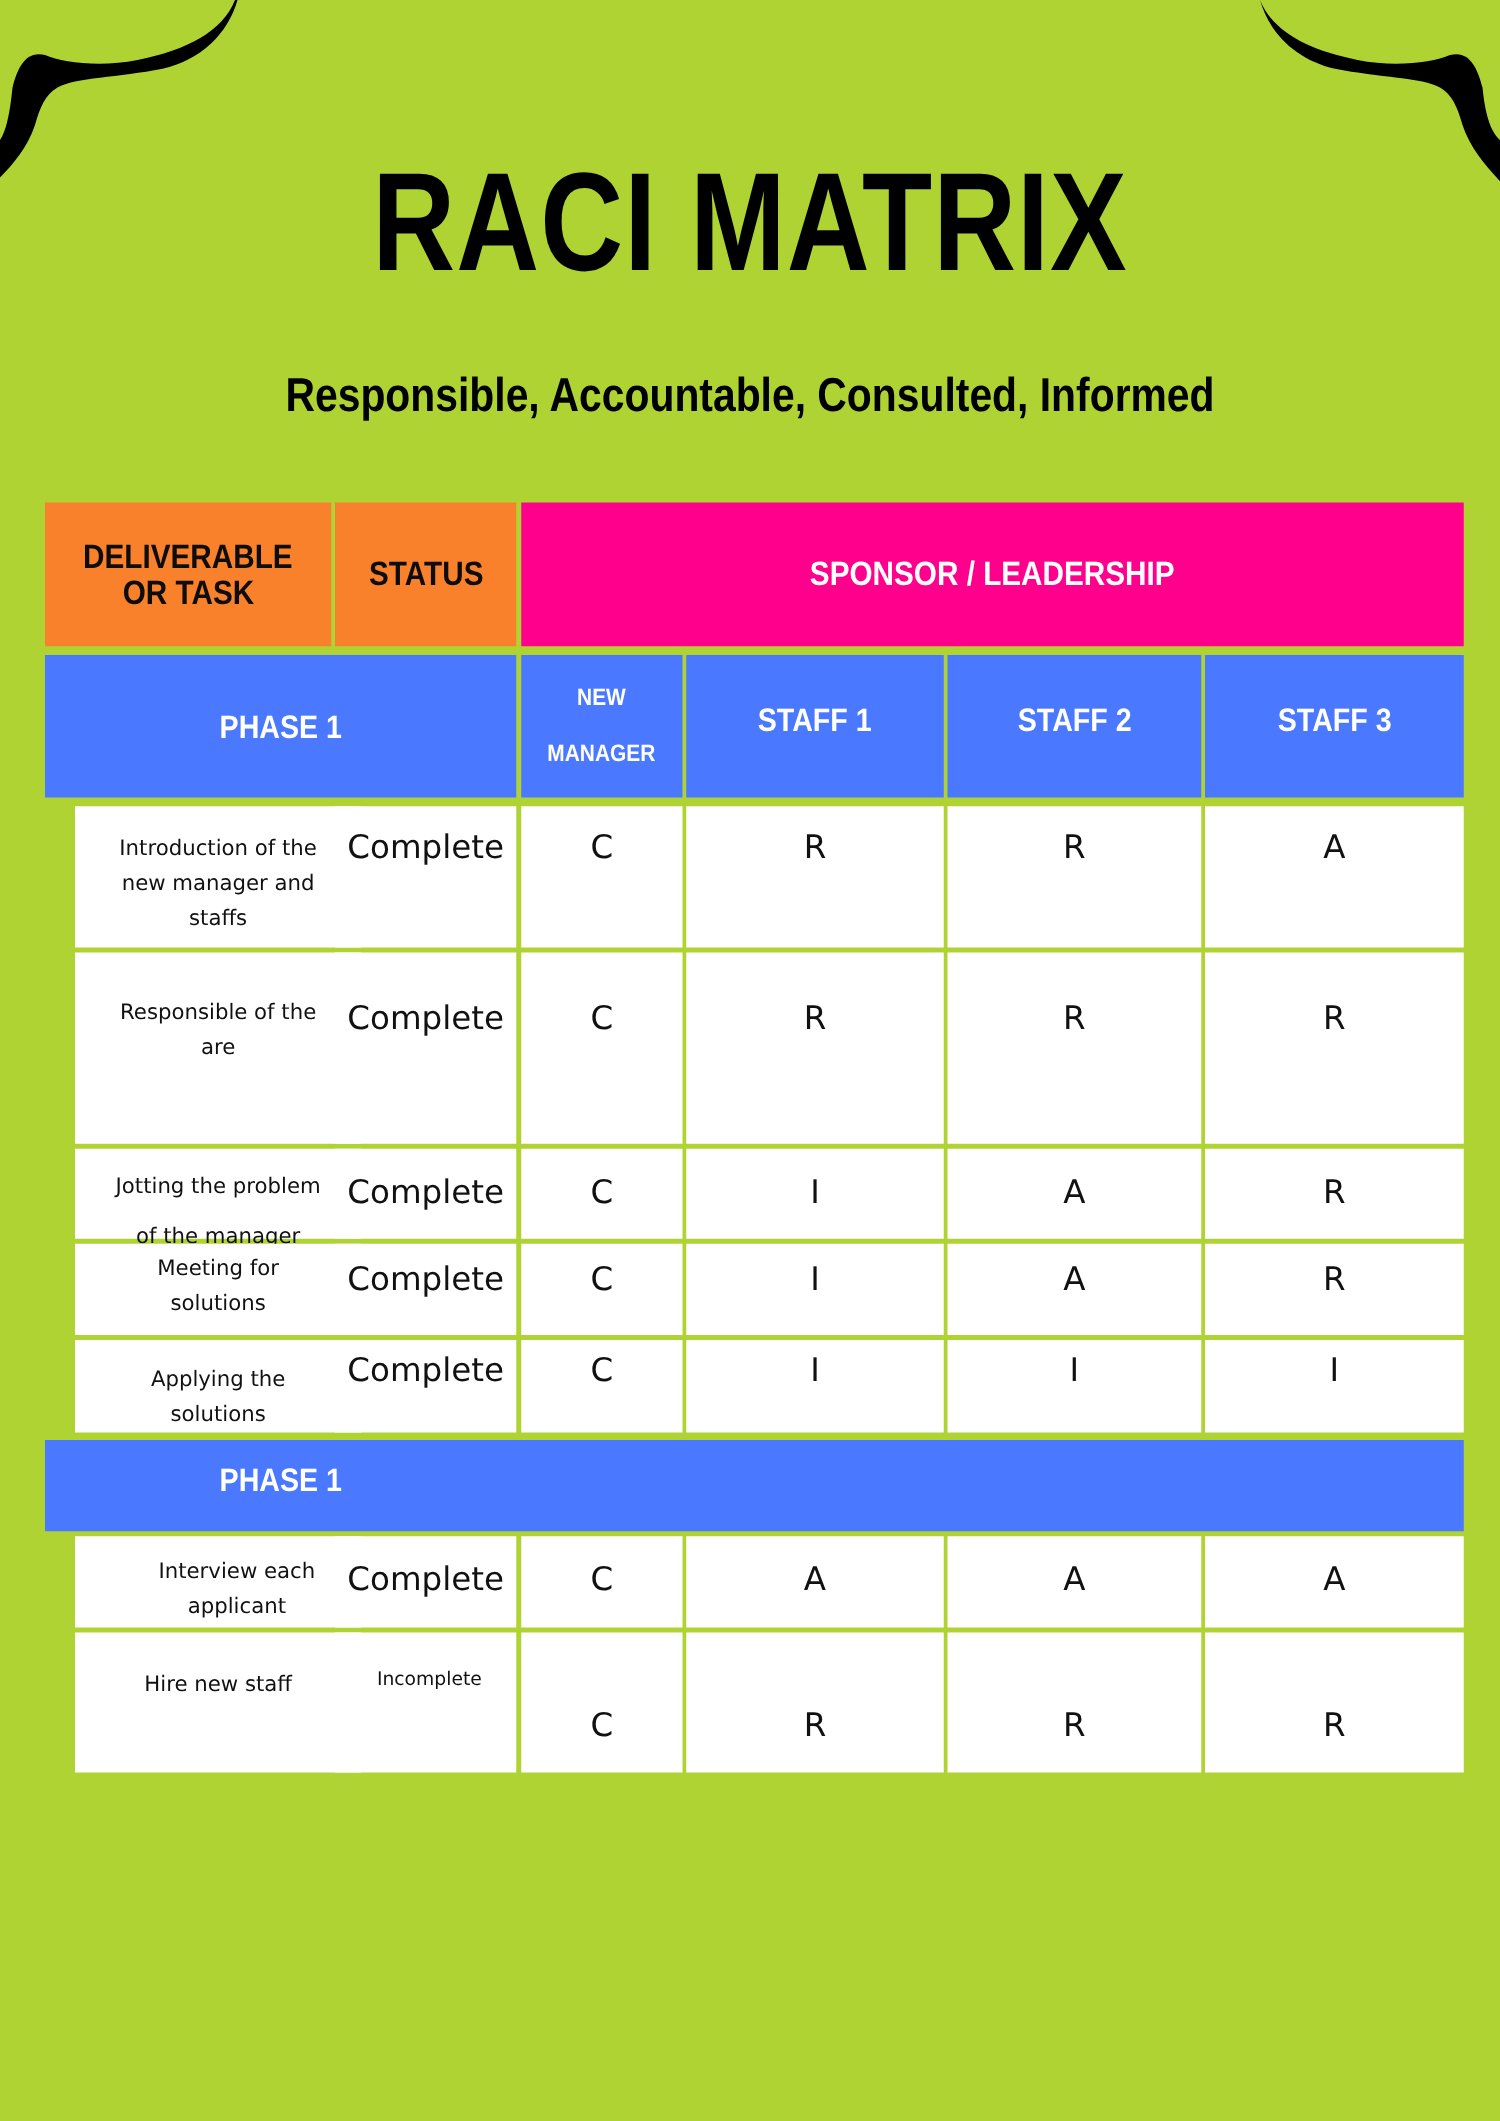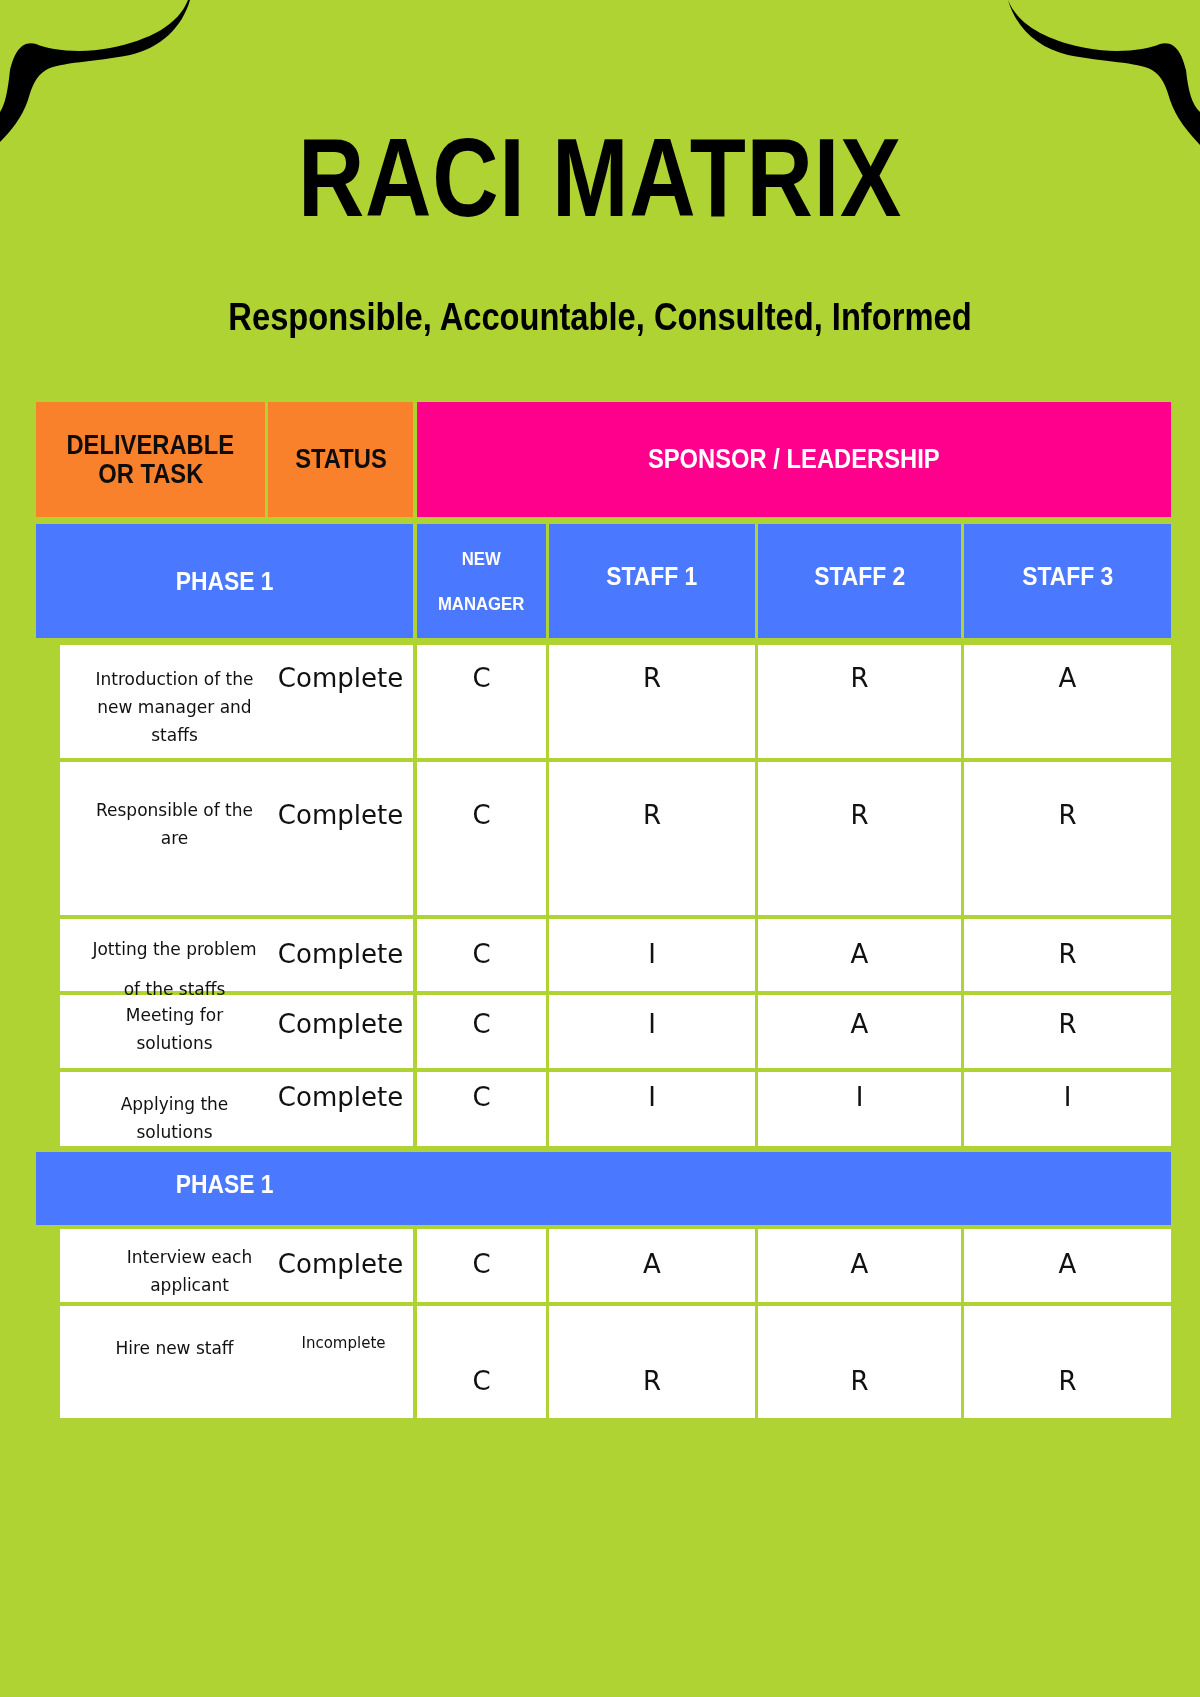--- a/index.html
+++ b/index.html
@@ -118,21 +118,21 @@
   </div>
 <div class="cell body-cell raci" style="left:758px;top:762px;width:203px;height:153px;padding-top:38px;">
     <span>R</span>
   </div>
 <div class="cell body-cell raci" style="left:964px;top:762px;width:207px;height:153px;padding-top:38px;">
     <span>R</span>
   </div>
 
 <div class="cell body-cell task" style="left:36px;top:919px;width:229px;height:72px;padding-top:16px;flex-direction:column;align-items:center;justify-content:flex-start;gap:12px;">
   <span>Jotting the problem</span>
-  <span>of the staffs</span>
+  <span>of the manager</span>
 </div>
 <div class="cell body-cell status" style="left:268px;top:919px;width:145px;height:72px;padding-top:20px;">
     <span>Complete</span>
   </div>
 <div class="cell body-cell raci" style="left:417px;top:919px;width:129px;height:72px;padding-top:20px;">
     <span>C</span>
   </div>
 <div class="cell body-cell raci" style="left:549px;top:919px;width:206px;height:72px;padding-top:20px;">
     <span>I</span>
   </div>

